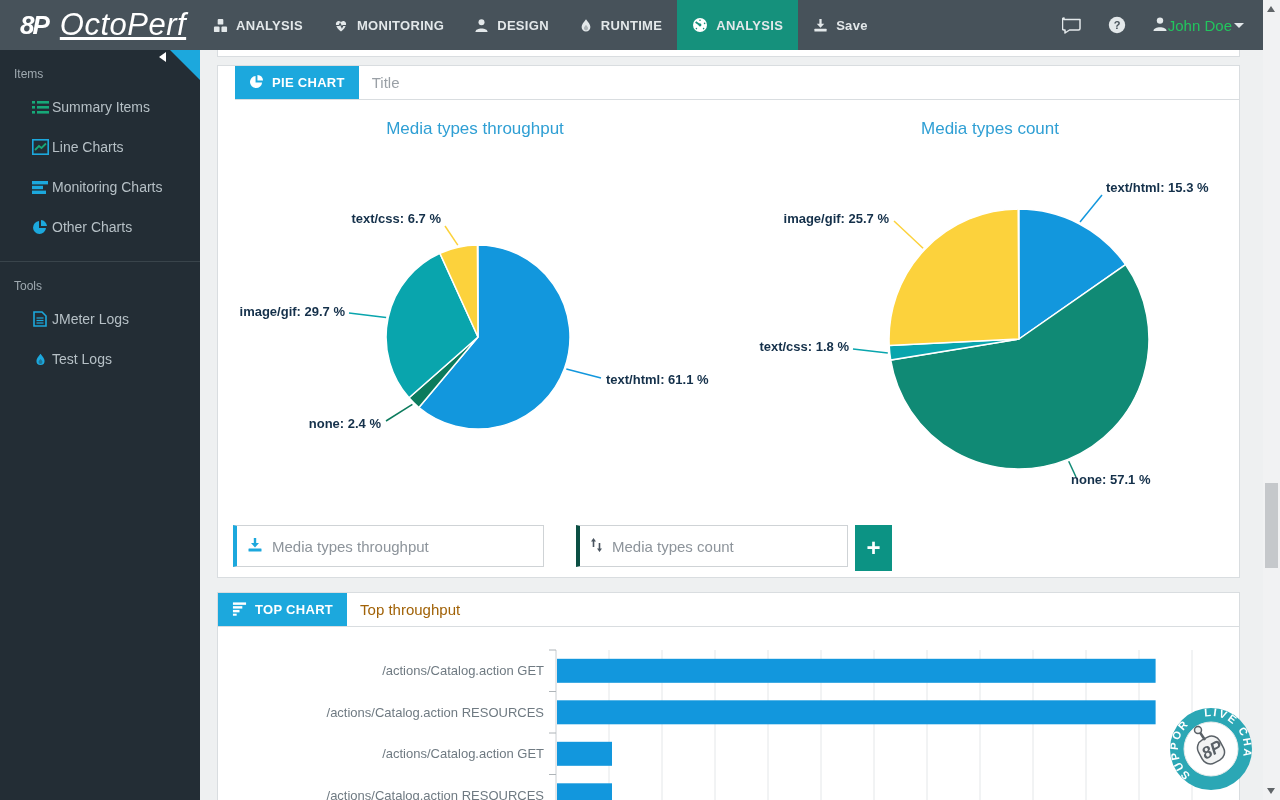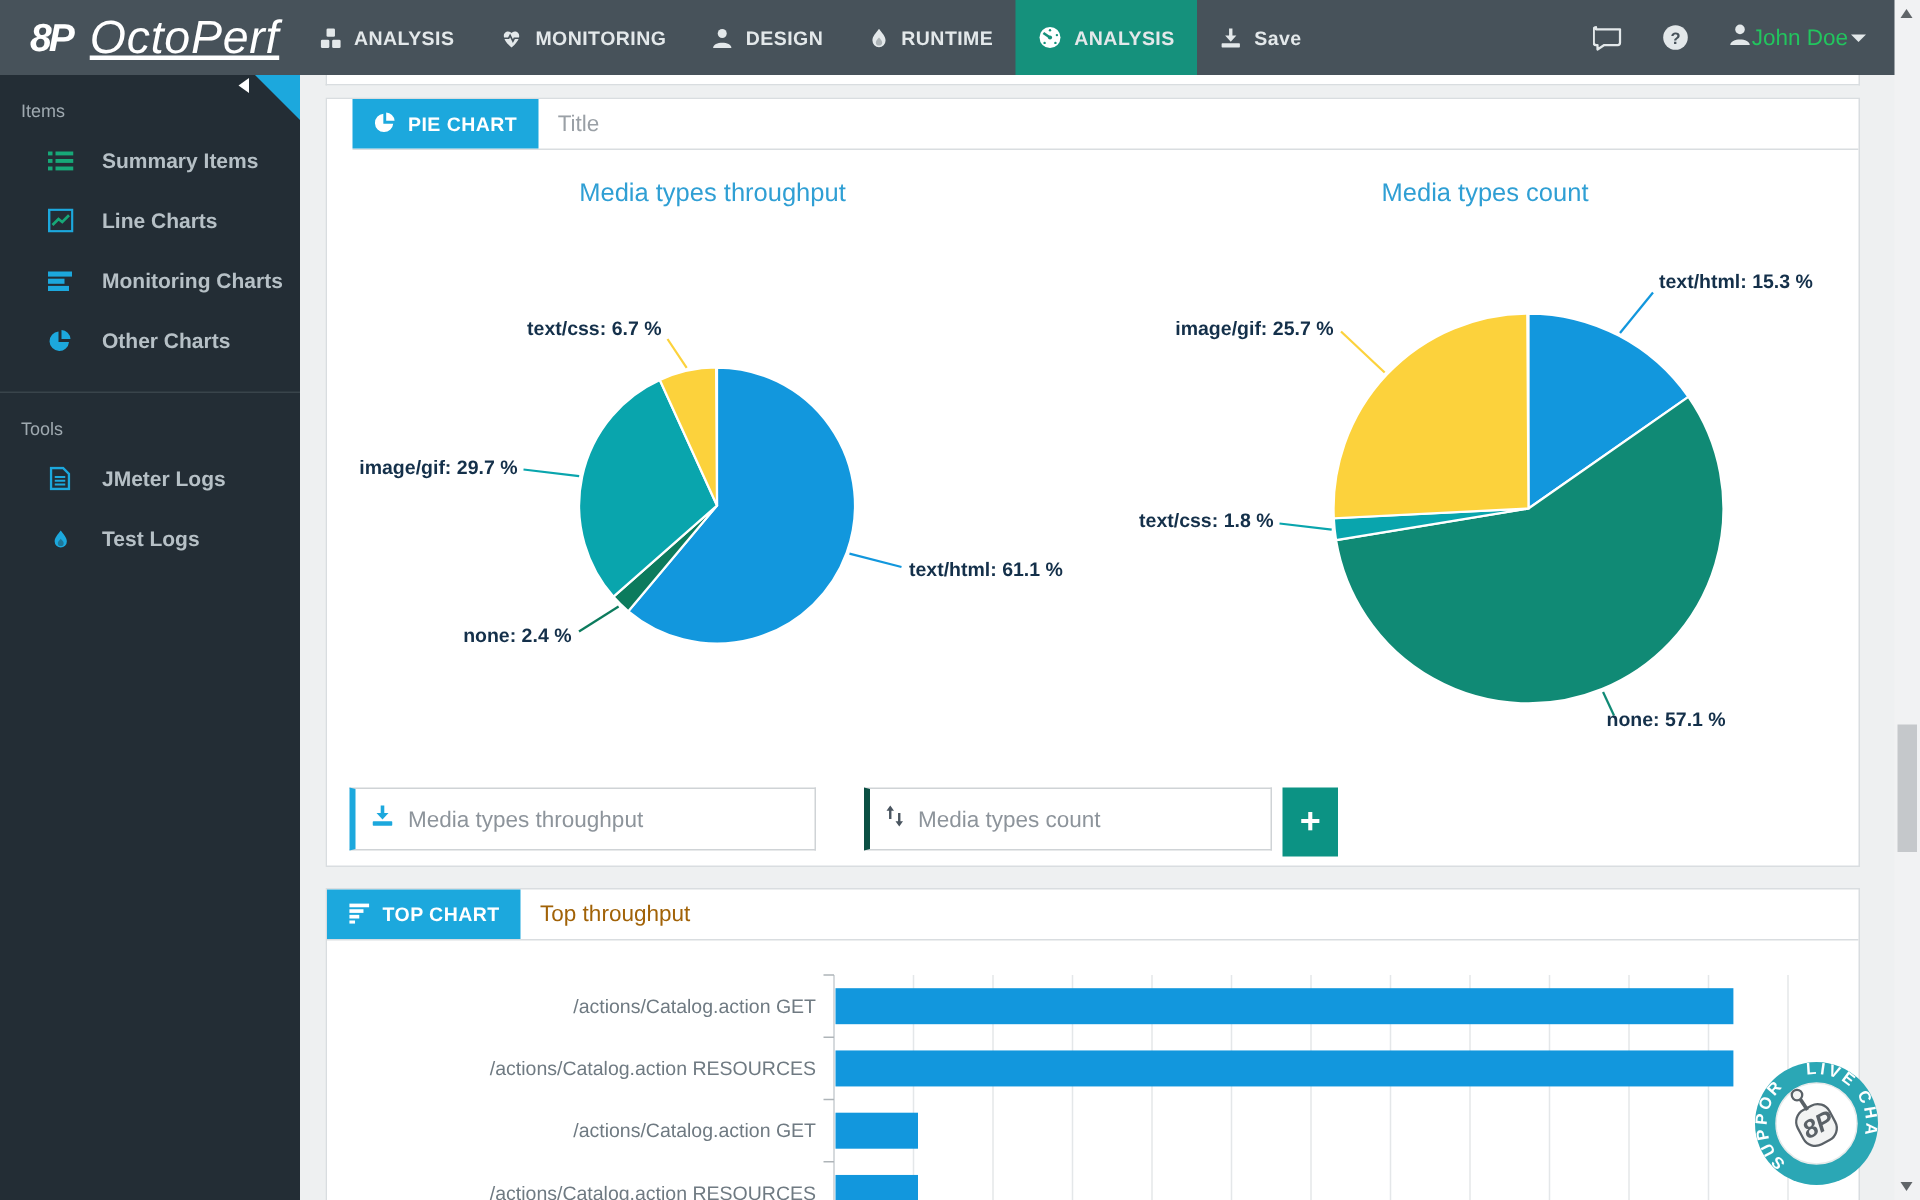--- a/index.html
+++ b/index.html
@@ -23,22 +23,22 @@
   .caret-down { width:0; height:0; border-left:5px solid transparent; border-right:5px solid transparent;
     border-top:5px solid #E3E8EA; margin-left:2px; }
 
   
   .sidebar { position:absolute; left:0; top:50px; width:200px; height:750px; background:#232D35; z-index:4; }
   .collapse-corner { position:absolute; top:0; right:0; width:0; height:0;
     border-style:solid; border-width:0 30px 30px 0; border-color:transparent #1CA8DD transparent transparent; cursor:pointer; }
   .collapse-glyph { position:absolute; top:2px; right:4px; width:0; height:0;
     border-top:5px solid transparent; border-bottom:5px solid transparent; border-right:7px solid #fff; }
   .side-section-title { color:#9FA9B0; font-size:12px; padding:17px 16px 6px 14px; }
-  .side-item { display:flex; align-items:center; height:40px; padding-left:30px; gap:18px;
-    color:#B6C0C6; font-size:14px; font-weight:bold; cursor:pointer; }
+  .side-item { display:flex; align-items:center; height:40px; padding-left:30px; gap:2px;
+    color:#B6C0C6; font-size:14px; font-weight:normal; cursor:pointer; }
   .side-item .sic { width:20px; display:flex; justify-content:center; }
   .side-divider { border-top:1px solid #39444B; margin:14px 0 0 0; }
 
   
   .content { position:absolute; left:200px; top:50px; width:1063px; height:750px;
     background:#EEF0F1; overflow:hidden; }
   .prev-panel-strip { position:absolute; left:17px; top:0; width:1023px; height:7px;
     background:#fff; border:1px solid #D9DDE0; border-top:none; }
   .panel { position:absolute; left:17px; background:#fff; border:1px solid #D9DDE0; }
   .panel-pie { top:15px; width:1023px; height:513px;padding-left:17px; }

